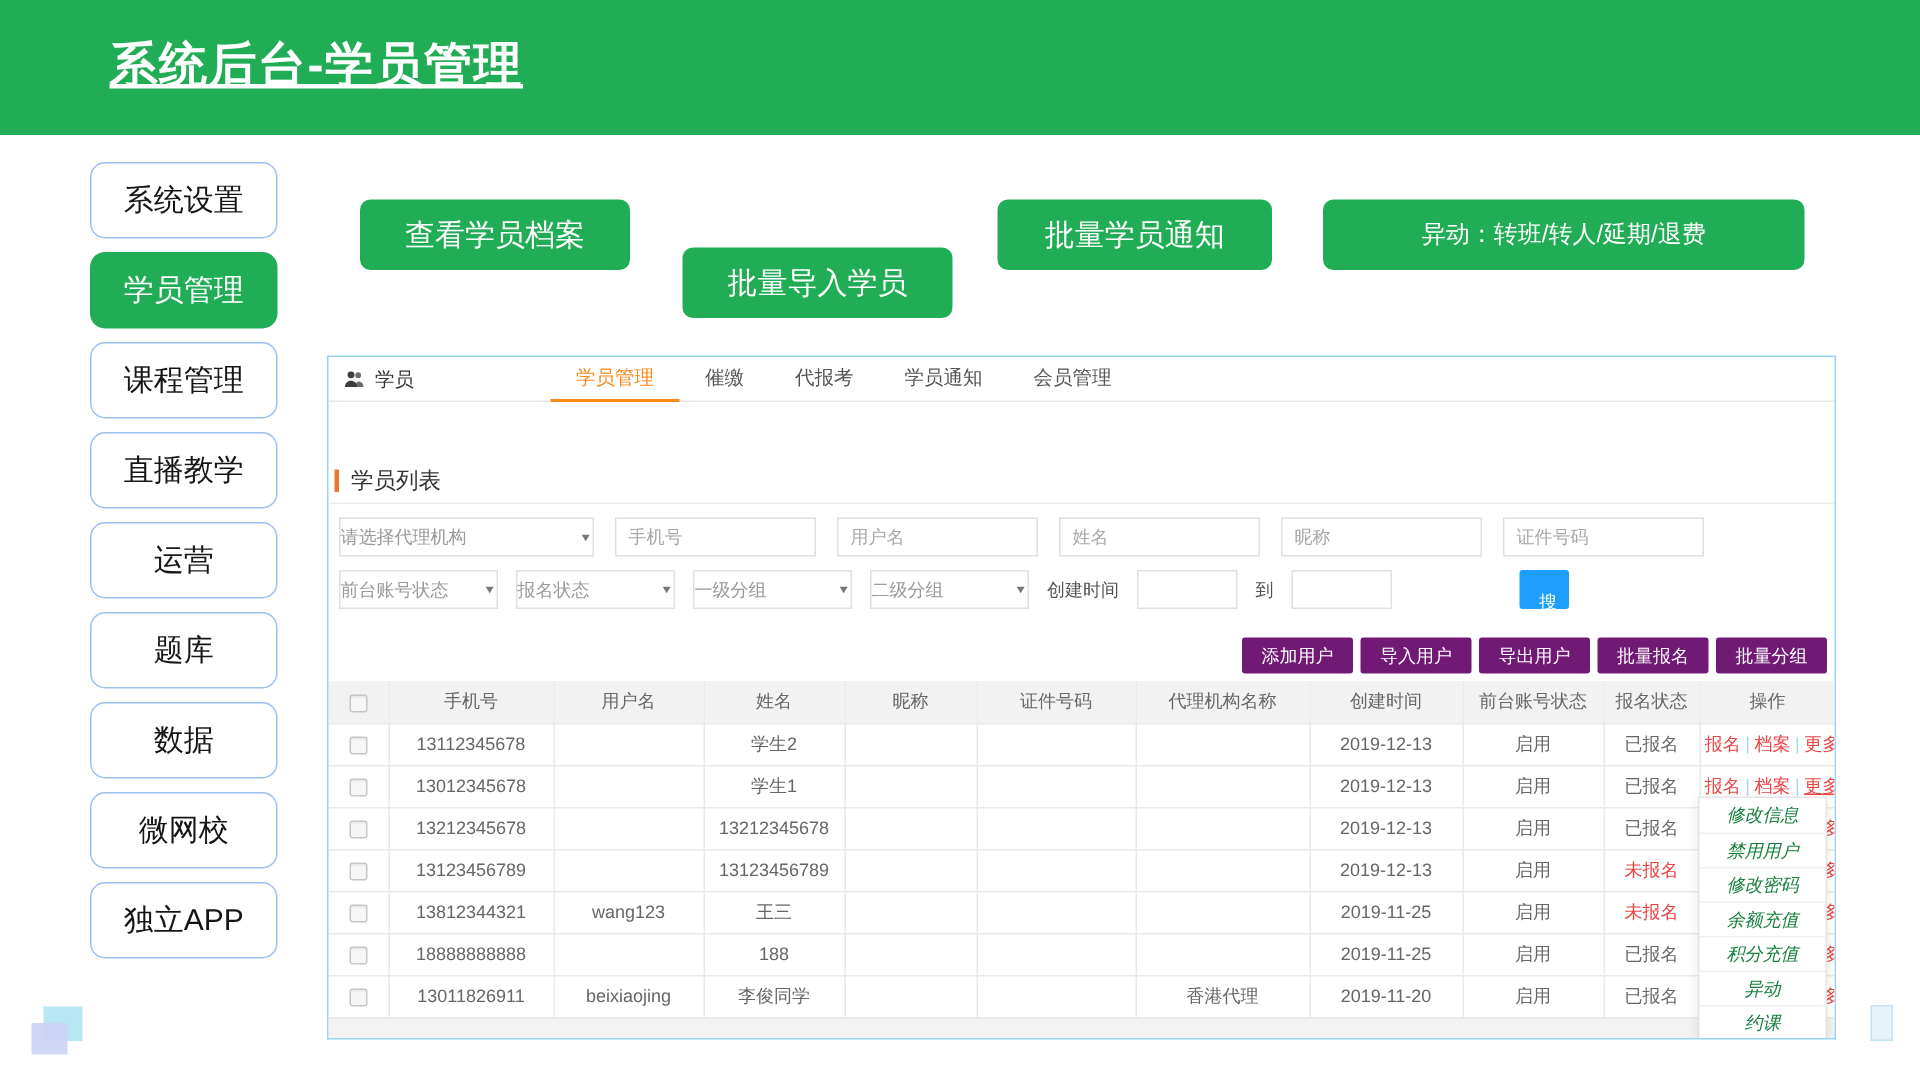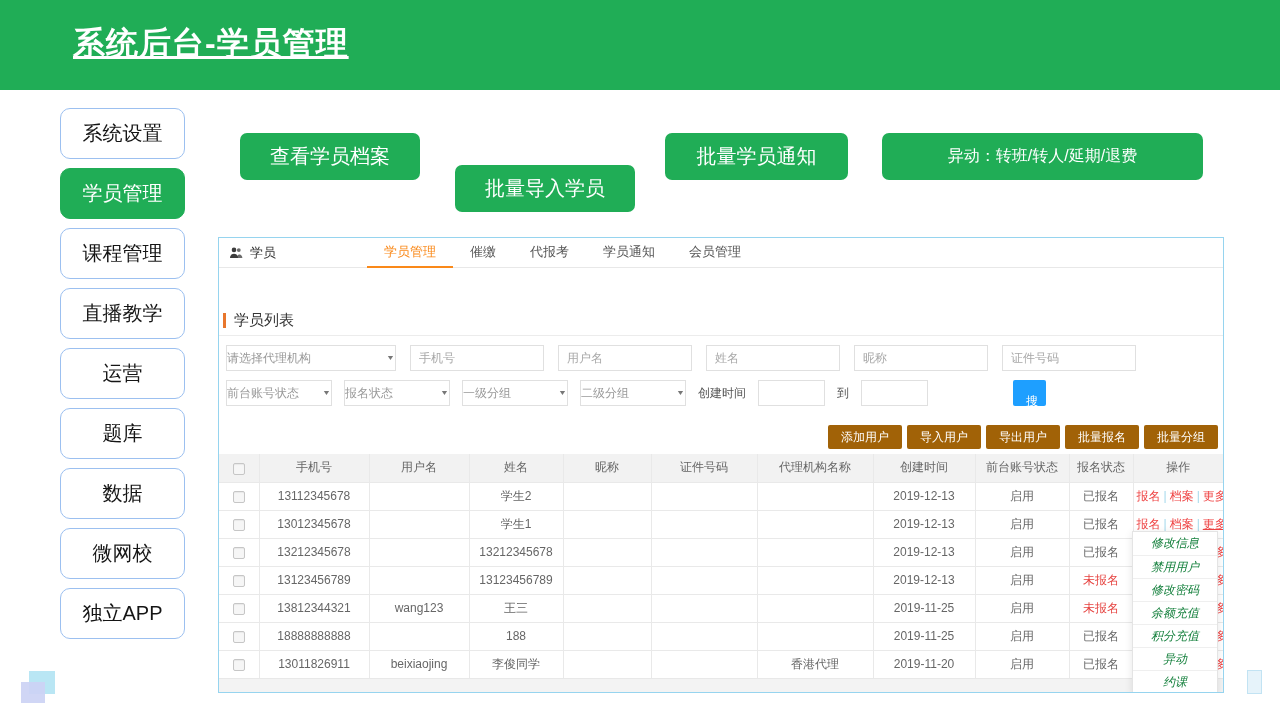--- a/index.html
+++ b/index.html
@@ -56,21 +56,21 @@
   input.date { width:67px; height:26px; border:1px solid #e0e0e0; padding:0 6px; font-size:12px; color:#333; outline:none; }
   input::placeholder { color:#a8a8a8; }
   .flabel { white-space:nowrap; }
   .search-btn {
     margin-left:73px; width:33px; height:22px; background:#1e9fff; border:none; border-radius:2px;
     color:#fff; font-size:12px; cursor:pointer; font-family:inherit; padding:13px;
   }
   
   .bulk-row { position:absolute; right:5px; top:187px; display:flex; gap:5px; }
   .bulk-btn {
-    height:24px; padding:0 13px; background:#a16207; border:none; border-radius:2px;
+    height:24px; padding:0 13px; background:#701a75; border:none; border-radius:2px;
     color:#fff; font-size:12px; cursor:pointer; font-family:inherit;
   }
   
   table.grid { position:absolute; left:0; top:216px; width:1004px; border-collapse:collapse; table-layout:fixed; }
   .grid th, .grid td { border:1px solid #e9e9e9; height:28px; padding:0 2px; text-align:center; overflow:hidden; white-space:nowrap; }
   .grid th { background:#f2f2f2; font-weight:normal; font-size:12px; color:#666; }
   .grid td { background:#fff; font-size:12px; color:#666; }
   .grid tr > *:first-child { border-left:none; }
   .grid tr > *:last-child { border-right:none; }
   .grid tr:first-child th { border-top:none; }

